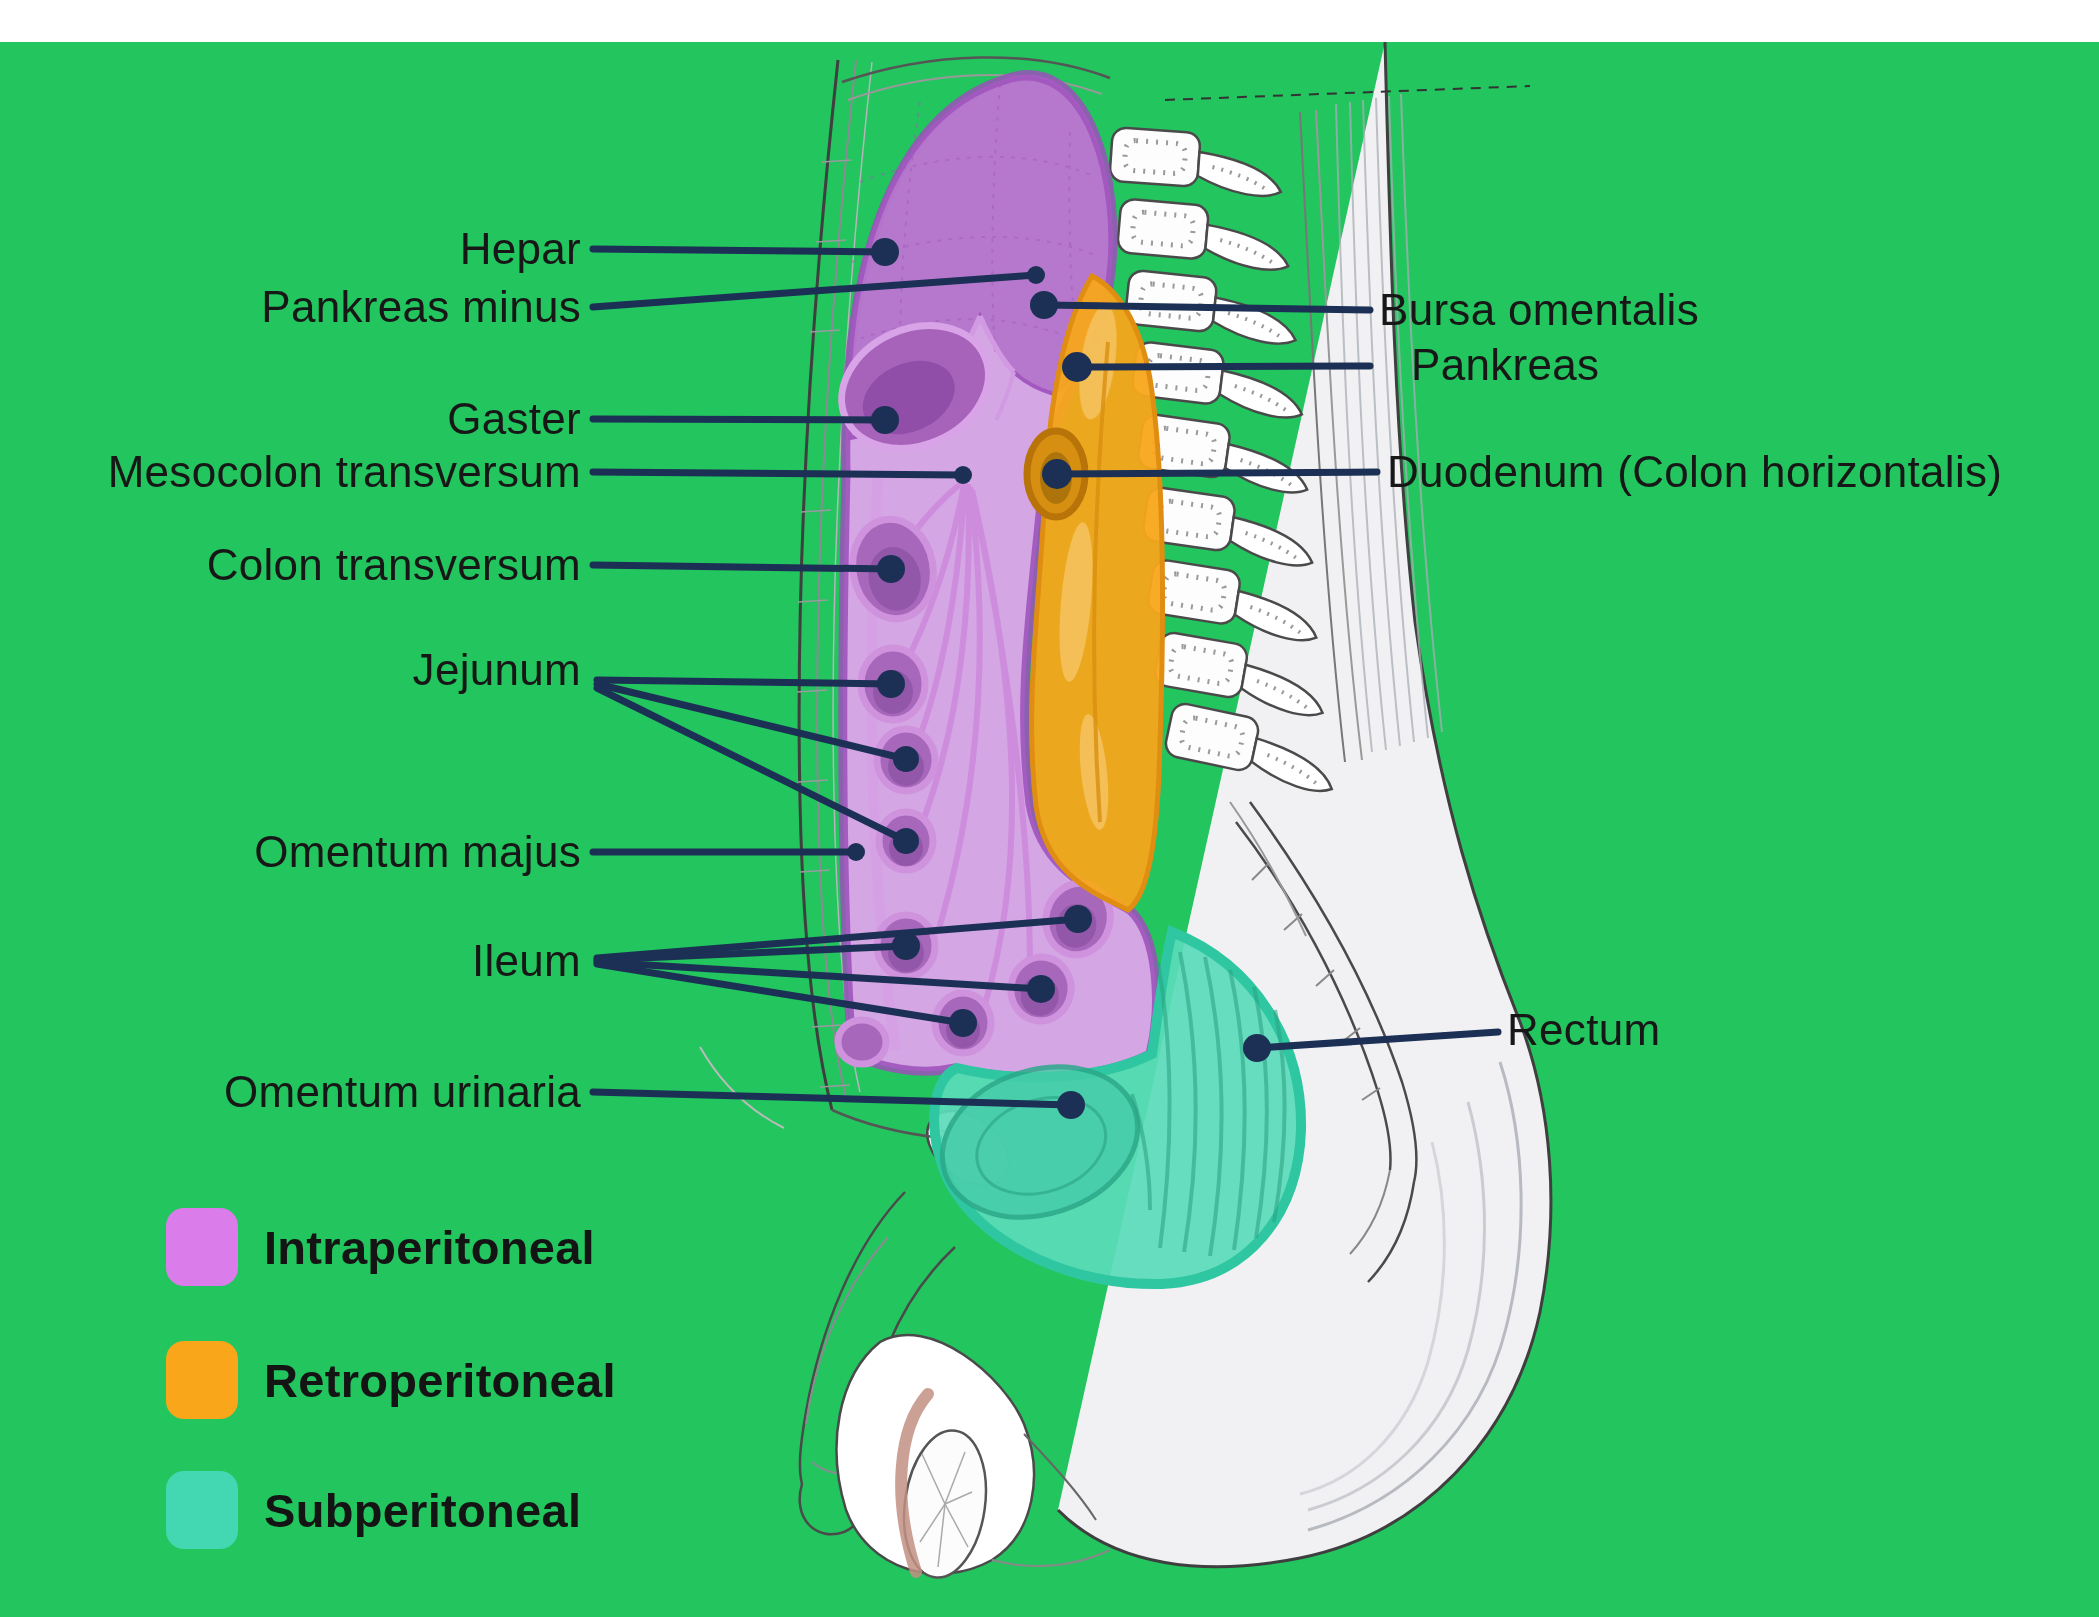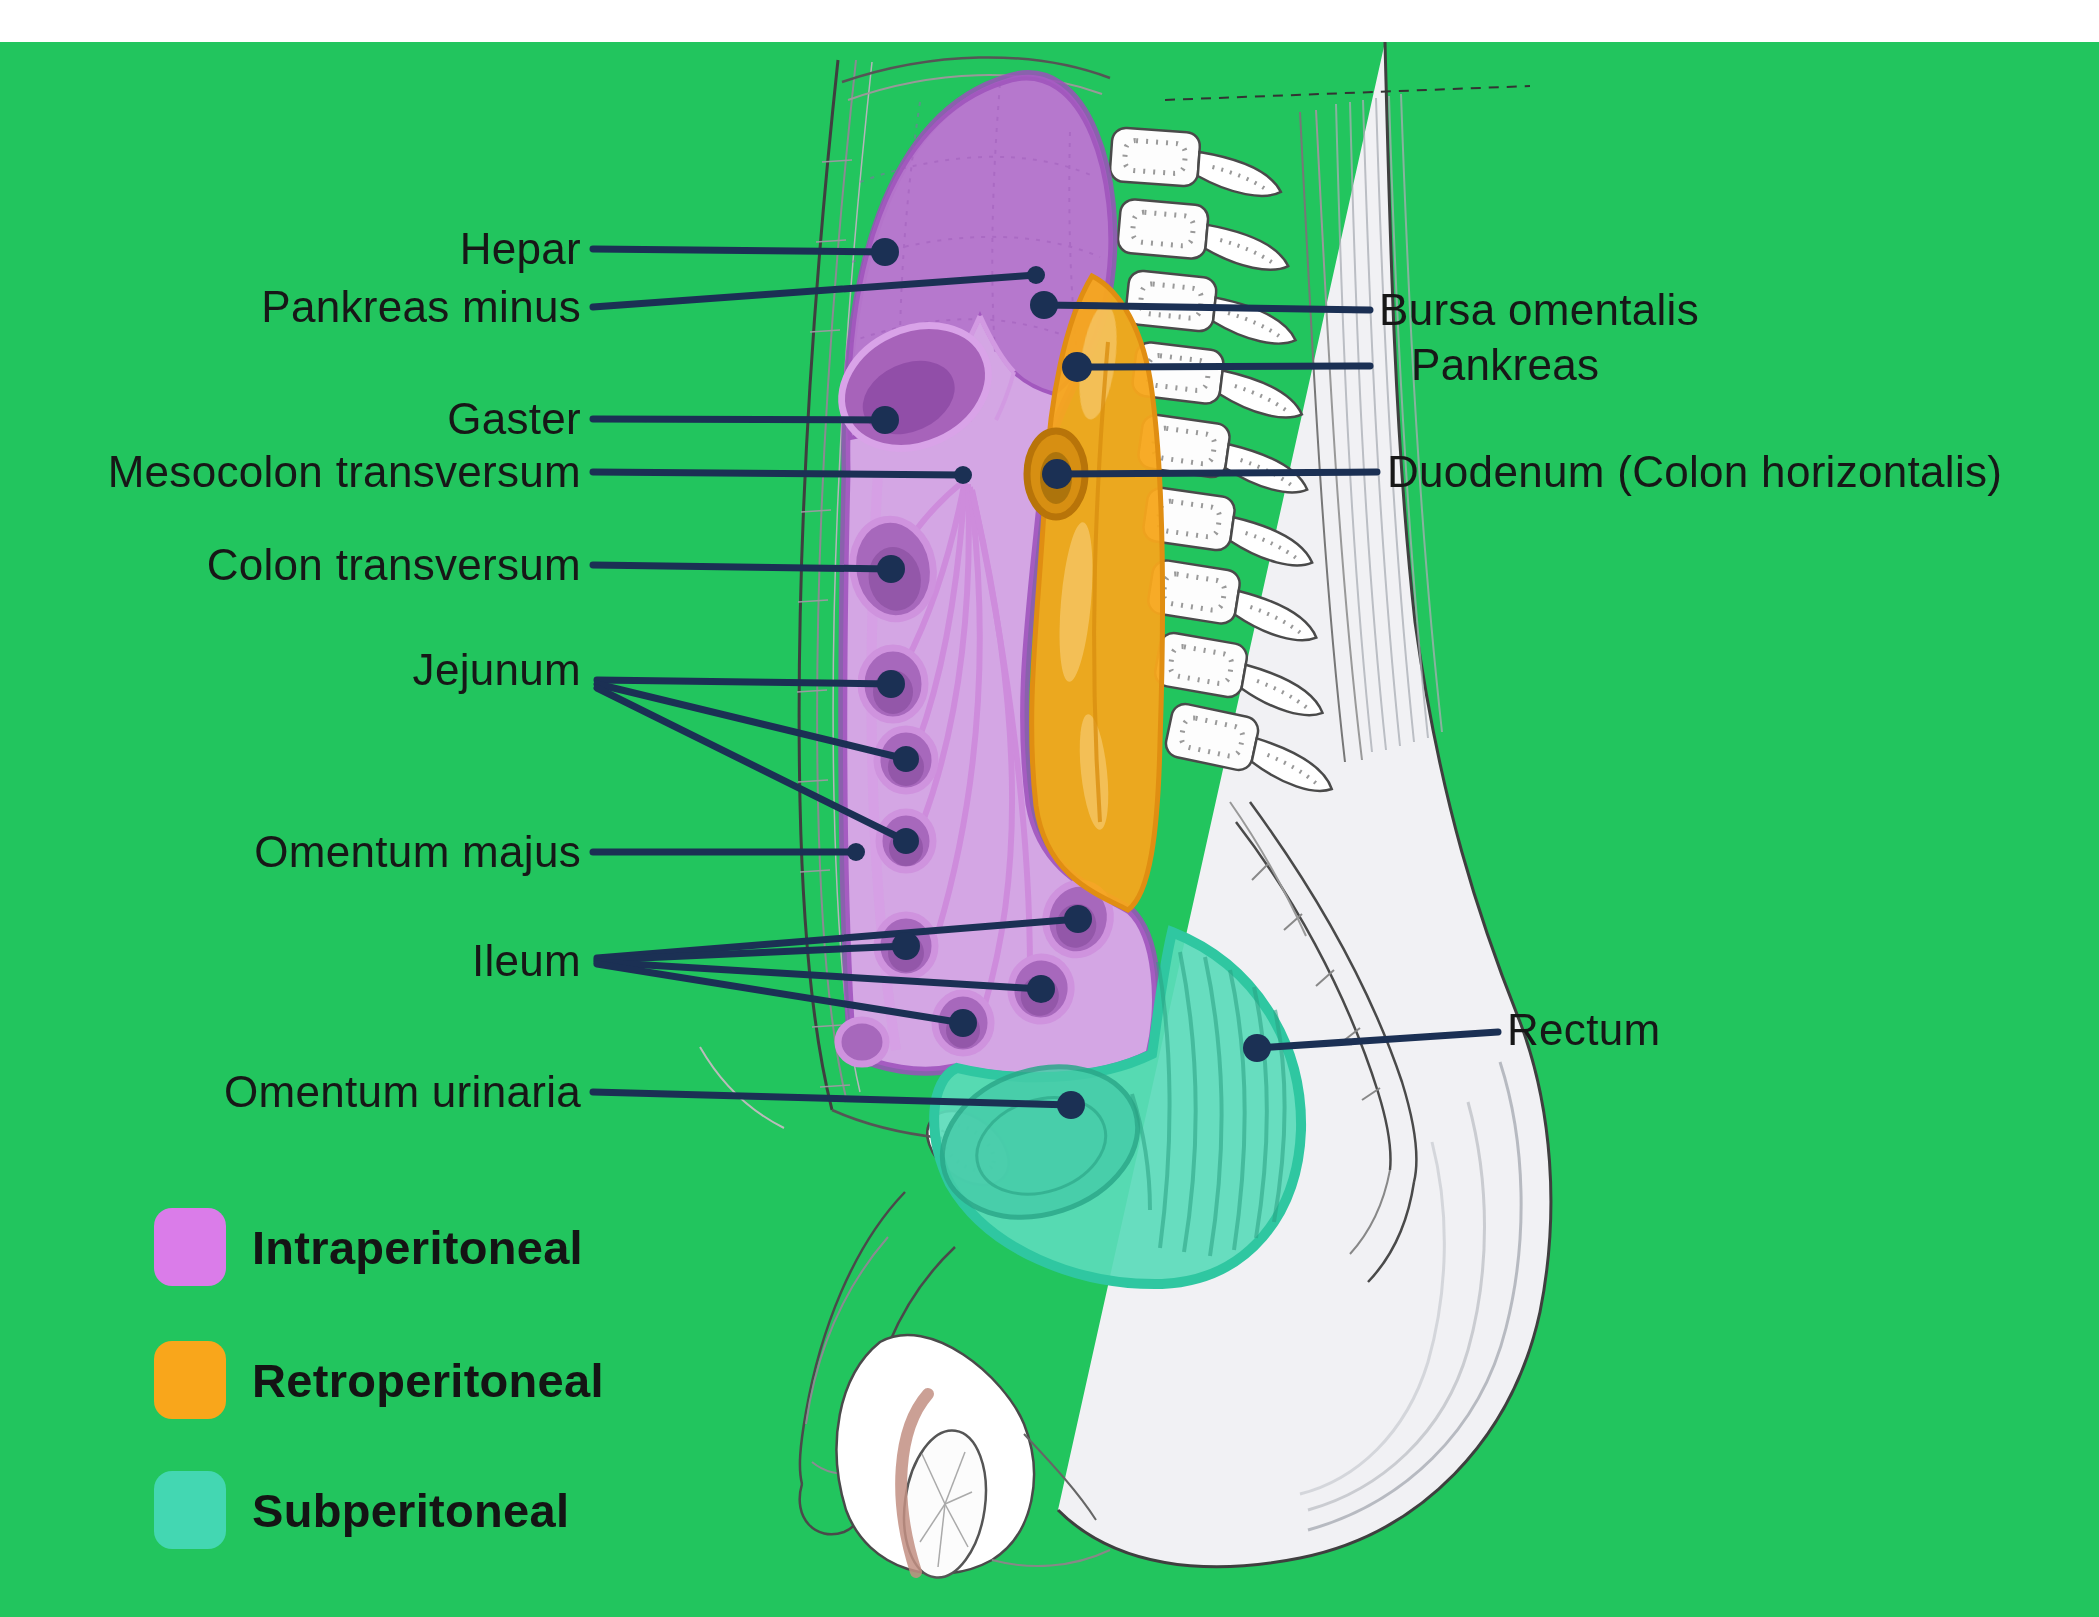--- a/index.html
+++ b/index.html
@@ -9,21 +9,21 @@
   }
   #art { position:absolute; left:0; top:0; }
   .lbl {
     position:absolute; white-space:nowrap; color:#171717;
     font-size:44px; font-weight:500; letter-spacing:.3px;
     transform:translateY(-50%); line-height:1;
   }
   .lbl.left-col { right:1518px; text-align:right; }
   .lbl.right-col { text-align:right; }
   .legend-row {
-    position:absolute; left:154px; display:flex; align-items:center; gap:26px;
+    position:absolute; left:166px; display:flex; align-items:center; gap:26px;
     height:82px;
   }
   .swatch {
     width:72px; height:78px; border-radius:18px; flex:0 0 auto;
   }
   .legend-label {
     color:#141414; font-size:47px; font-weight:700; letter-spacing:.3px; white-space:nowrap;
   }
 </style>
 </head>

